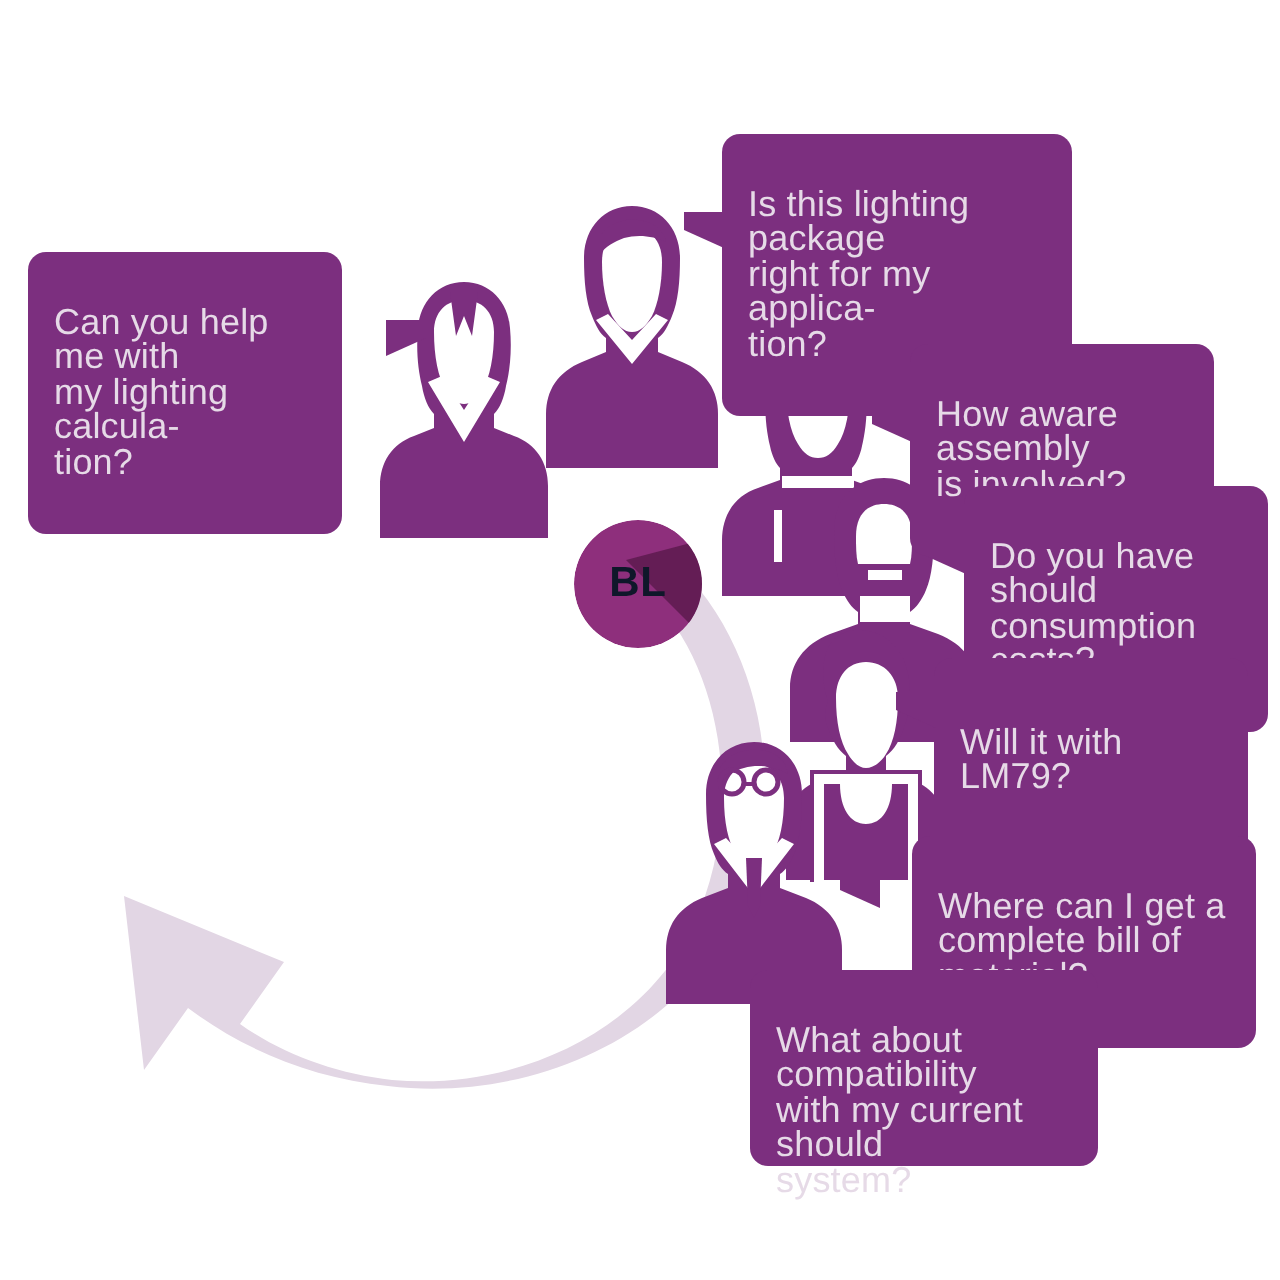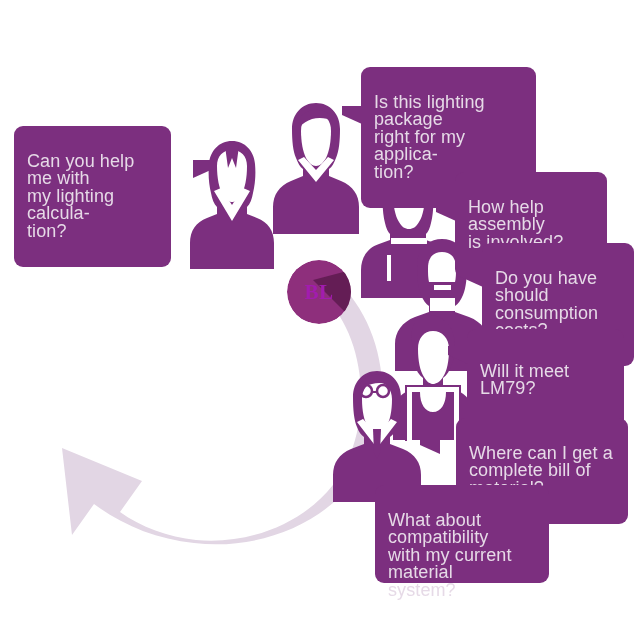--- a/index.html
+++ b/index.html
@@ -81,22 +81,22 @@
   }
   #logo .logo-text {
     position: absolute;
     left: 0;
     top: 0;
     width: 64px;
     height: 64px;
     display: flex;
     align-items: center;
     justify-content: center;
-    color: #a21caf;
-    font-family: Liberation Serif, serif;
+    color: #0f172a;
+    font-family: Liberation Sans, sans-serif;
     font-weight: bold;
     font-size: 21px;
     letter-spacing: 0.4px;
     z-index: 3;
   }
 </style>
 </head>
 <body>
 
 <div id="stage">
@@ -317,45 +317,45 @@
     <div class="tail tail-right" style="left:193px; top:160px;"></div>
 
     <div class="bubble" style="left:361px; top:67px; width:175px;">
       <span class="txt">Is this lighting package
 right for my applica-
 tion?</span>
     </div>
     <div class="tail tail-left" style="left:342px; top:106px;"></div>
 
     <div class="bubble" style="left:455px; top:172px; width:152px;">
-      <span class="txt">How help assembly
+      <span class="txt">How aware assembly
 is involved?</span>
     </div>
     <div class="tail tail-left" style="left:436px; top:203px;"></div>
 
     <div class="bubble" style="left:482px; top:243px; width:152px;">
       <span class="txt">Do you have should
 consumption costs?</span>
     </div>
     <div class="tail tail-left" style="left:463px; top:269px;"></div>
 
     <div class="bubble" style="left:467px; top:329px; width:157px; padding-top:16px; padding-bottom:16px;">
-      <span class="txt">Will it meet LM79?</span>
+      <span class="txt">Will it with LM79?</span>
     </div>
     <div class="tail tail-left" style="left:448px; top:346px;"></div>
 
     <div class="bubble" style="left:456px; top:418px; width:172px;">
       <span class="txt">Where can I get a
 complete bill of material?</span>
     </div>
     <div class="tail tail-left" style="left:420px; top:436px;"></div>
 
     <div class="bubble" style="left:375px; top:485px; width:174px; height:98px;">
       <span class="txt">What about compatibility
-with my current material
+with my current should
 system?</span>
     </div>
   </div>
 
   <div class="layer" id="logo-layer">
     <div id="logo">
       <svg width="64" height="64" viewBox="0 0 64 64">
         <circle cx="32" cy="32" r="32" fill="#8e2f7c"></circle>
         <path d="M26 20 L64 58 L64 10 Z" fill="#5d1a4f" opacity="0.85"></path>
       </svg>

